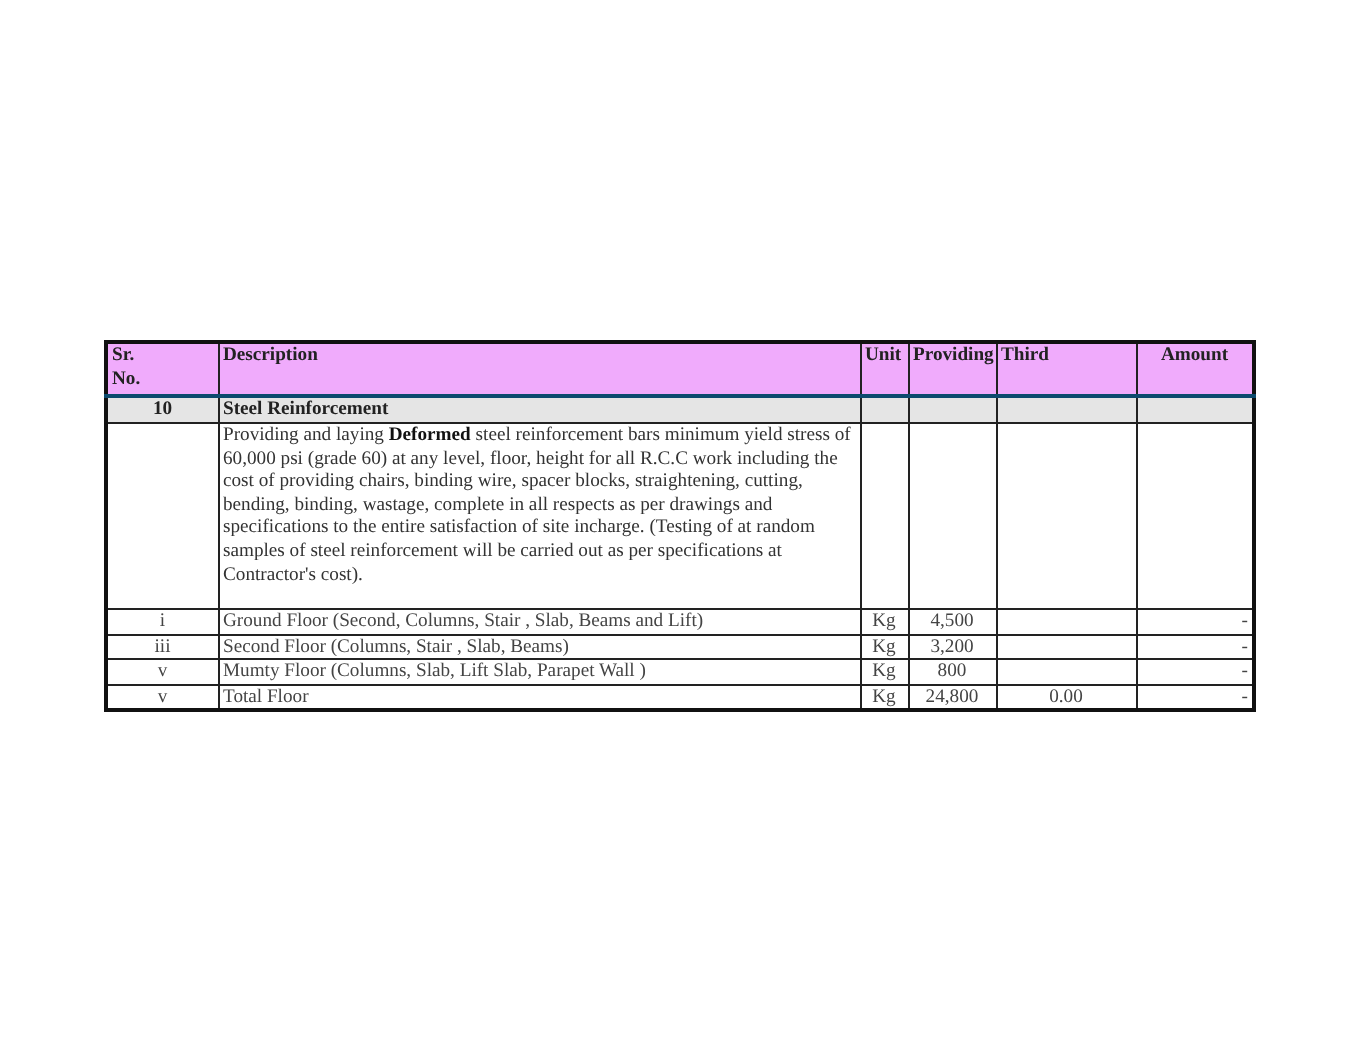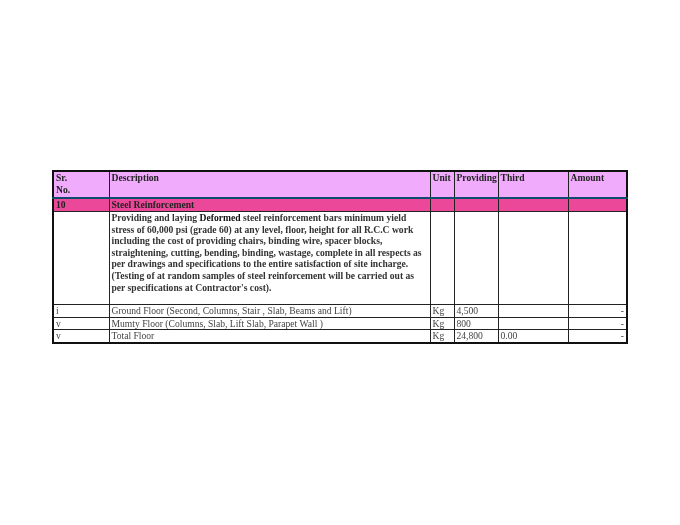--- a/index.html
+++ b/index.html
@@ -4,26 +4,26 @@
 <style>
   html, body { margin:0; padding:0; background:#ffffff; }
   body { width:680px; height:525px; position:relative; overflow:hidden;
          font-family: "Liberation Serif", "DejaVu Serif", serif; color:#222; }
   table.boq { position:absolute; left:52px; top:170px; border-collapse:collapse;
               table-layout:fixed; width:574px; font-size:9.6px; line-height:11.6px; }
   table.boq td { border:1px solid #222; padding:0 2px; vertical-align:top; overflow:hidden; white-space:nowrap; }
   .outer-l { border-left:2px solid #111 !important; }
   .outer-r { border-right:2px solid #111 !important; }
   tr.hdr td { background:#f0abfc; font-weight:bold; height:25px; border-bottom:2px solid #0c4a6e; border-top:2px solid #111; }
-  tr.sec td { background:#ec4899; font-weight:bold; height:12px; }
-  tr.desc td { height:92px;font-weight:bold; }
+  tr.sec td { background:#e5e5e5; font-weight:bold; height:12px; }
+  tr.desc td { height:92px; }
   tr.desc td.d { white-space:normal; color:#333; }
   tr.item td { height:10.8px; color:#444; }
   tr.last td { border-bottom:2px solid #111; }
-  .c { text-align:left; }
+  .c { text-align:center; }
   .r { text-align:right; }
   b.kw { color:#111; }
 </style>
 </head>
 <body>
 
 <table class="boq">
   <colgroup>
     <col style="width:56px">
       <col style="width:321px">
@@ -59,20 +59,28 @@
   </tr>
   <tr class="item">
     <td class="c outer-l">i</td>
     <td>Ground Floor (Second, Columns, Stair , Slab, Beams and Lift)</td>
     <td class="c">Kg</td>
     <td class="c">4,500</td>
     <td class="c"></td>
     <td class="r outer-r">-</td>
   </tr>
   <tr class="item">
+    <td class="c outer-l">iii</td>
+    <td>Second Floor (Columns, Stair , Slab, Beams)</td>
+    <td class="c">Kg</td>
+    <td class="c">3,200</td>
+    <td class="c"></td>
+    <td class="r outer-r">-</td>
+  </tr>
+  <tr class="item">
     <td class="c outer-l">v</td>
     <td>Mumty Floor (Columns, Slab, Lift Slab, Parapet Wall )</td>
     <td class="c">Kg</td>
     <td class="c">800</td>
     <td class="c"></td>
     <td class="r outer-r">-</td>
   </tr>
   <tr class="item last">
     <td class="c outer-l">v</td>
     <td>Total Floor</td>

